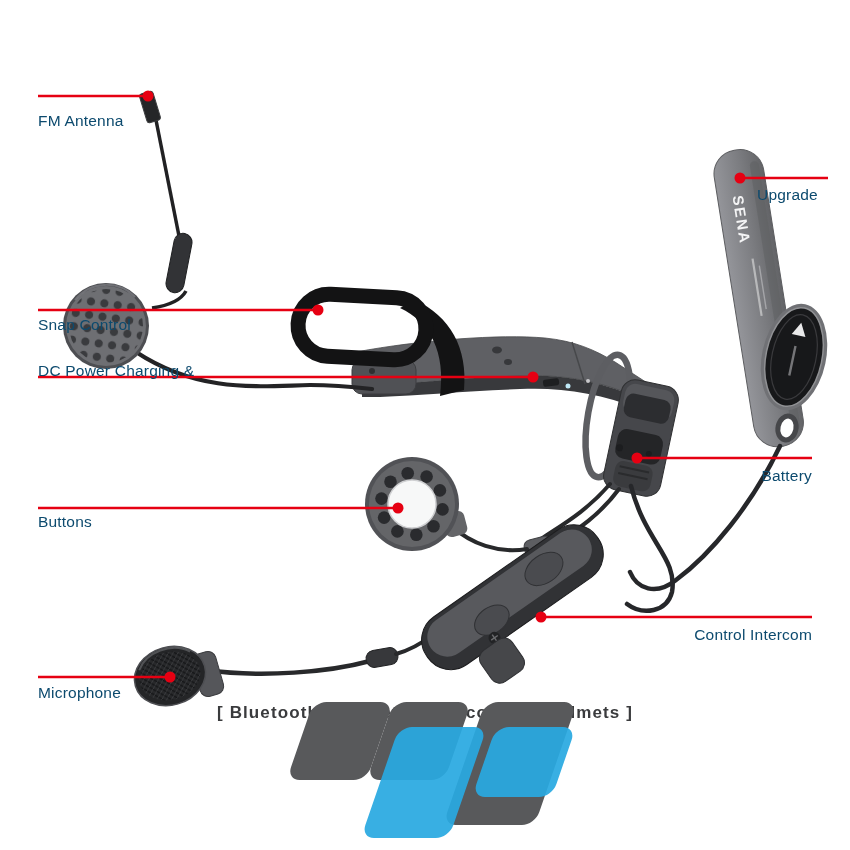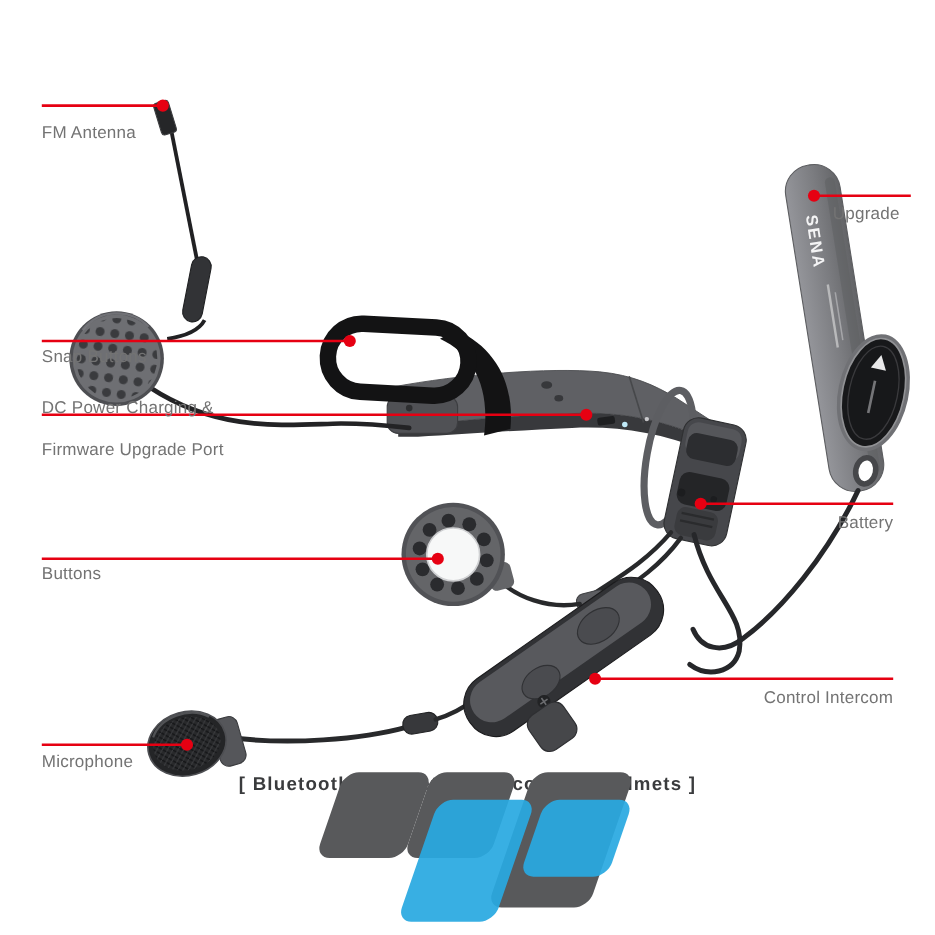--- a/index.html
+++ b/index.html
@@ -1,19 +1,19 @@
 <!DOCTYPE html>
 <html><head>
 <meta charset="utf-8">
 <style>
   html,body{margin:0;padding:0;background:#ffffff;}
   #stage{position:relative;width:850px;height:850px;background:#fff;overflow:hidden;
          font-family:"Liberation Sans",sans-serif;}
   #art{position:absolute;left:0;top:0;z-index:1;}
-  .label{position:absolute;z-index:7;font-size:15.5px;color:#737373;letter-spacing:.2px;white-space:nowrap;}
+  .label{position:absolute;z-index:7;font-size:15.5px;color:#0c4a6e;letter-spacing:.2px;white-space:nowrap;}
   .label.right{text-align:left;}
   #tagline{position:absolute;z-index:2;left:0;right:0;top:703px;text-align:center;
            font-size:17px;font-weight:700;color:#3a3b3d;letter-spacing:1.1px;white-space:nowrap;}
   .wm{position:absolute;z-index:4;border-radius:13px;}
   .wm.gray{background:#58595b;}
   .wm.blue{background:#29a9e1;opacity:.93;}
   .sk{transform:skewX(-19deg);}
 </style>
 </head>
 <body>
@@ -178,22 +178,21 @@
 
   <div id="tagline">[ Bluetooth Headset &amp; Intercom For Helmets ]</div>
 
   <div class="wm gray sk" style="left:300px;top:702px;width:80px;height:78px;"></div>
   <div class="wm gray sk" style="left:380px;top:702px;width:78px;height:78px;"></div>
   <div class="wm gray sk" style="left:464px;top:702px;width:92px;height:123px;"></div>
   <div class="wm blue sk" style="left:484px;top:727px;width:80px;height:70px;"></div>
   <div class="wm blue sk" style="left:380px;top:727px;width:88px;height:111px;"></div>
 
   <div class="label" style="left:38px;top:112px">FM Antenna</div>
-  <div class="label" style="left:38px;top:316px">Snap Buttons</div>
+  <div class="label" style="left:38px;top:316px">Snap Control</div>
   <div class="label" style="left:38px;top:362px">DC Power Charging &amp;</div>
-  <div class="label" style="left:38px;top:401px">Firmware Upgrade Port</div>
   <div class="label" style="left:38px;top:513px">Buttons</div>
   <div class="label" style="left:38px;top:684px">Microphone</div>
   <div class="label" style="left:757px;top:186px">Upgrade</div>
   <div class="label right" style="right:38px;top:467px">Battery</div>
   <div class="label right" style="right:38px;top:626px">Control Intercom</div>
 
 </div>
 
 </body></html>

